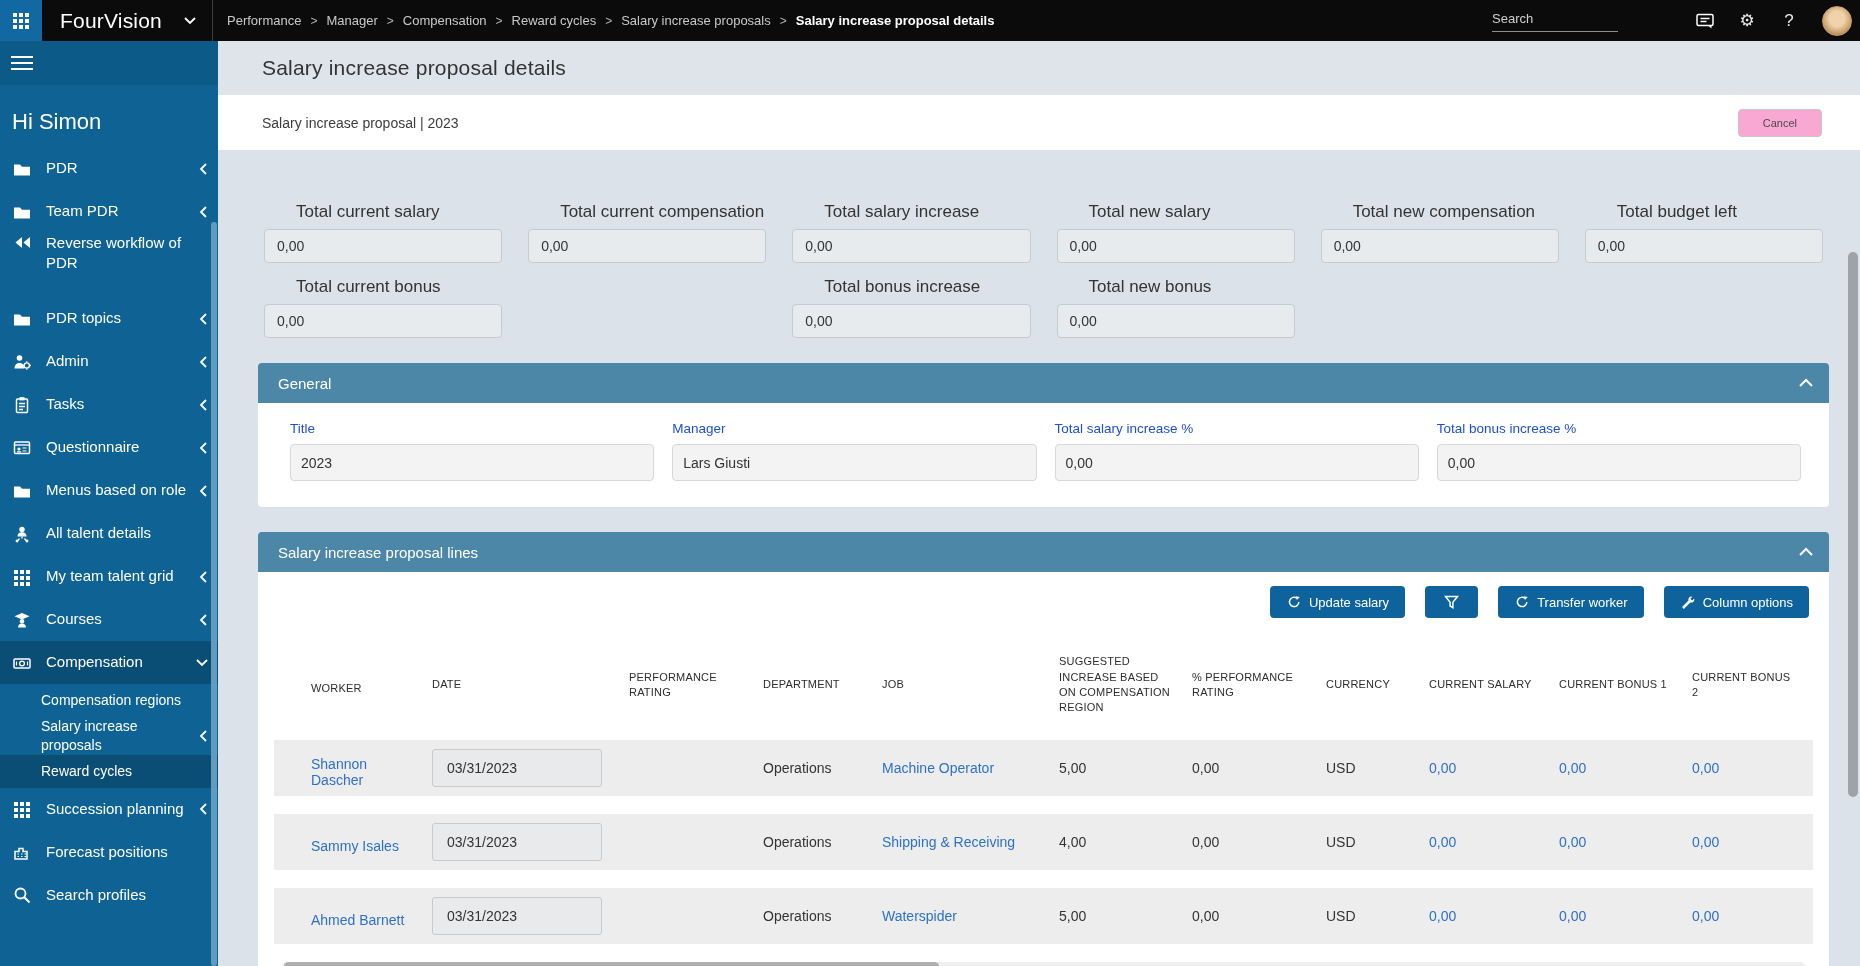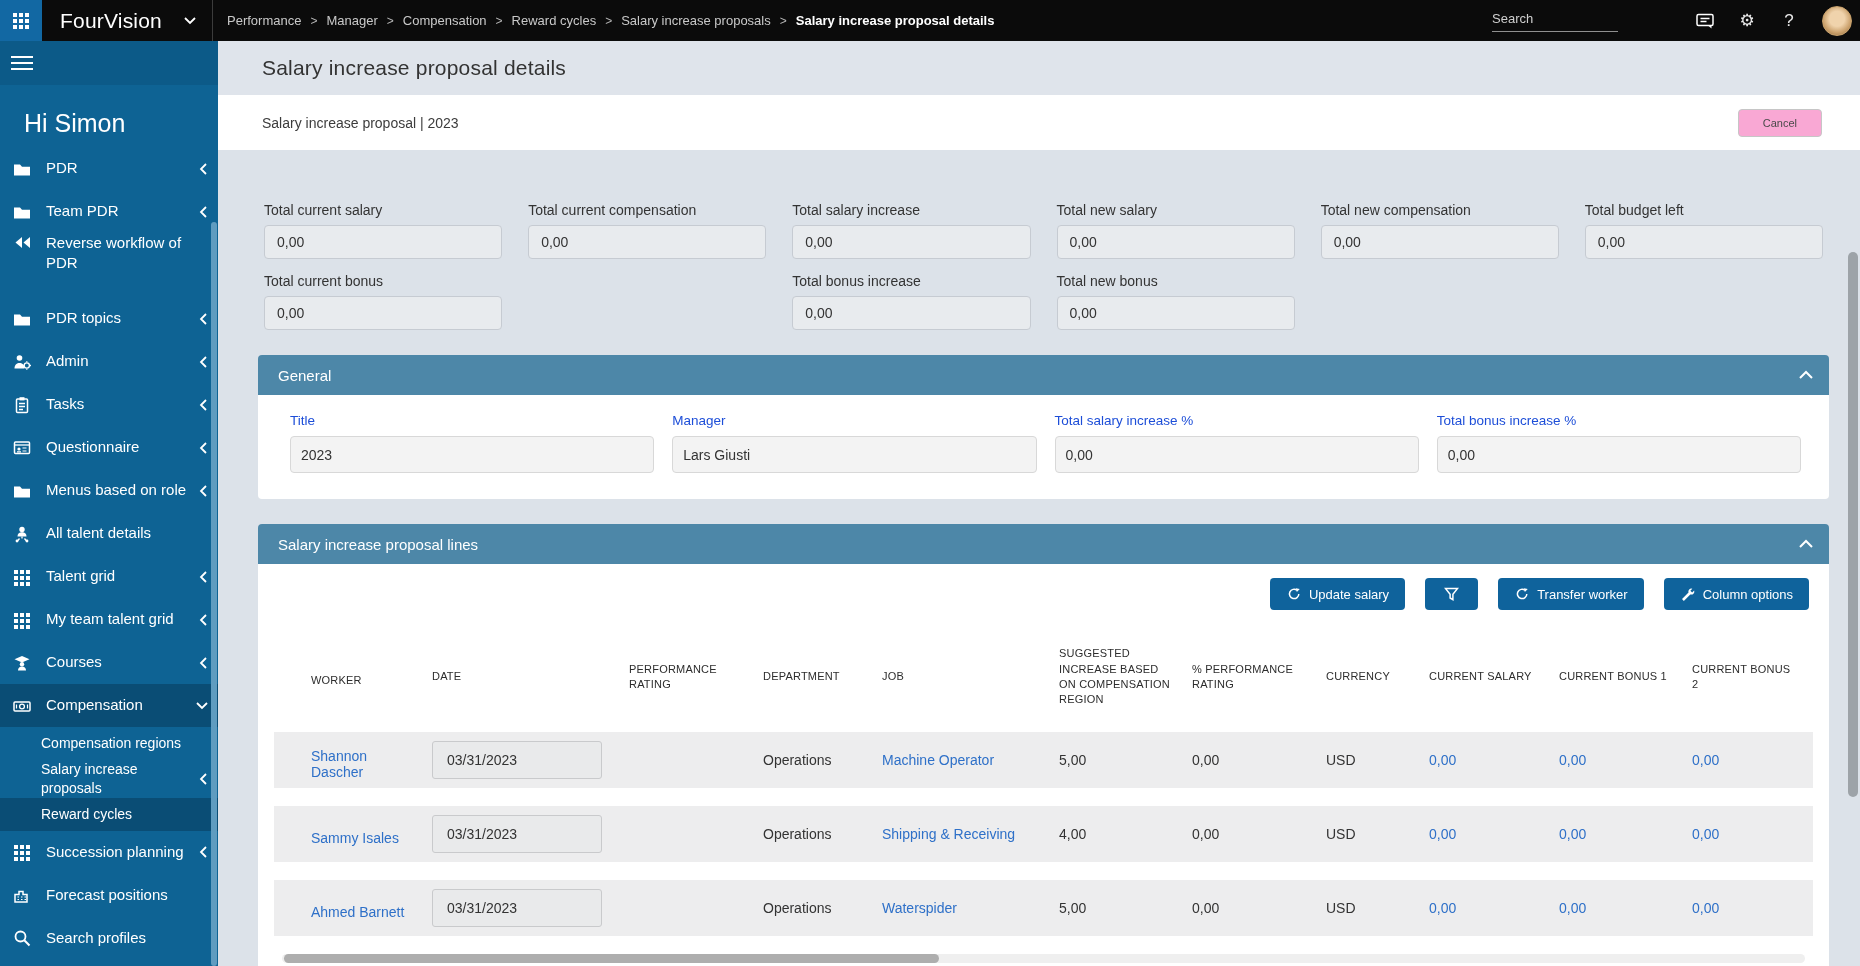--- a/index.html
+++ b/index.html
@@ -26,42 +26,42 @@
   .tb-icon { color:#e8e8e8; width:42px; text-align:center; cursor:pointer; display:flex; justify-content:center; align-items:center; }
   .gear-glyph { font-size:17px; line-height:1; }
   .help-glyph { font-size:17px; font-weight:400; }
   .avatar { width:30px; height:30px; border-radius:50%; margin:0 8px 0 12px; background:radial-gradient(circle at 50% 42%, #f0d3ac 0 35%, #caa06b 65%, #7d5c38 100%); border:1px solid #caa36d; cursor:pointer; }
 
   
   .sidebar { position:absolute; top:41px; left:0; width:218px; height:925px; background:#0e6394; color:#fff; z-index:20; }
   .sb-burger { height:44px; background:#0c5a88; display:flex; align-items:center; padding-left:11px; cursor:pointer; }
   .burger { width:22px; }
   .burger div { height:2px; background:#fff; margin:4px 0; }
-  .sb-greeting { font-size:25px; font-weight:400; padding:24px 0 0 12px; height:62px;margin-left:12px; }
+  .sb-greeting { font-size:22px; font-weight:400; padding:24px 0 0 12px; height:62px; }
   .sb-item { display:flex; align-items:center; min-height:43px; padding:0 10px 0 13px; font-size:15px; cursor:pointer; }
   .sb-item .sb-ico { width:20px; height:18px; margin-right:13px; flex:0 0 auto; display:flex; align-items:center; }
   .sb-label { flex:1; line-height:1.35; }
   .sb-chev { display:flex; margin-left:4px; }
   .sb-selected { background:#0a4d75; }
   .sb-child { min-height:33px; padding-left:41px; font-size:14px; }
   .sb-scroll { position:absolute; right:1px; top:181px; width:6px; height:744px; background:#5f9cc0; border-radius:3px; }
 
   
   .main { position:absolute; top:41px; left:218px; width:1642px; height:925px; background:#dce2e9; overflow:hidden; }
   .title-band { height:54px; background:#dfe4eb; display:flex; align-items:center; padding-left:44px; }
   .page-title { font-size:21px; color:#333; font-weight:400; letter-spacing:.2px; }
   .sub-band { height:55px; background:#fff; display:flex; align-items:center; padding:0 38px 0 44px; }
   .sub-title { font-size:14px; color:#3c3c3c; }
   .btn-cancel { margin-left:auto; background:#f9a8d4; border:1px solid #c6c6c6; border-radius:4px; padding:7px 24px; font-size:11px; color:#4a4a4a; cursor:pointer; font-family:"Liberation Sans",sans-serif; }
 
   .content { padding:52px 31px 0 40px; }
 
   
   .totals { display:grid; grid-template-columns:repeat(6,1fr); column-gap:26px; row-gap:14px; padding:0 6px; }
-  .fld label { display:block; font-size:14px; color:#333; margin-bottom:7px; }
+  .fld label { display:block; font-size:17px; color:#333; margin-bottom:7px;margin-left:32px; }
   .fld .val { height:34px; background:#e8ebee; border:1px solid #c6cbd2; border-radius:4px; font-size:14px; color:#333; display:flex; align-items:center; padding-left:12px; }
   .t-col3 { grid-column:3; } .t-col4 { grid-column:4; }
 
   
   .card { margin-top:25px; border-radius:4px; }
   .card-head { height:40px; background:#4d87a8; border-radius:4px 4px 0 0; display:flex; align-items:center; padding:0 16px 0 20px; color:#fff; font-size:15px; }
   .card-head .chev-up { margin-left:auto; cursor:pointer; display:flex; }
   .card-body { background:#fff; border-radius:0 0 4px 4px; }
 
   .gen-body { display:grid; grid-template-columns:repeat(4,1fr); column-gap:18px; padding:18px 28px 26px 32px; }
@@ -345,33 +345,20 @@
           </svg>
         </span>
     </div>
     <div class="sb-item">
       <span class="sb-ico">
           <svg width="18" height="18" viewBox="0 0 18 18">
             <use href="#i-talent"></use>
           </svg>
         </span>
       <span class="sb-label">All talent details</span>
-    </div>
-    <div class="sb-item">
-      <span class="sb-ico">
-          <svg width="18" height="18" viewBox="0 0 18 18">
-            <use href="#i-grid"></use>
-          </svg>
-        </span>
-      <span class="sb-label">Talent grid</span>
-      <span class="sb-chev">
-          <svg width="9" height="12" viewBox="0 0 9 12">
-            <use href="#i-chev-left"></use>
-          </svg>
-        </span>
     </div>
     <div class="sb-item">
       <span class="sb-ico">
           <svg width="18" height="18" viewBox="0 0 18 18">
             <use href="#i-grid"></use>
           </svg>
         </span>
       <span class="sb-label">My team talent grid</span>
       <span class="sb-chev">
           <svg width="9" height="12" viewBox="0 0 9 12">

